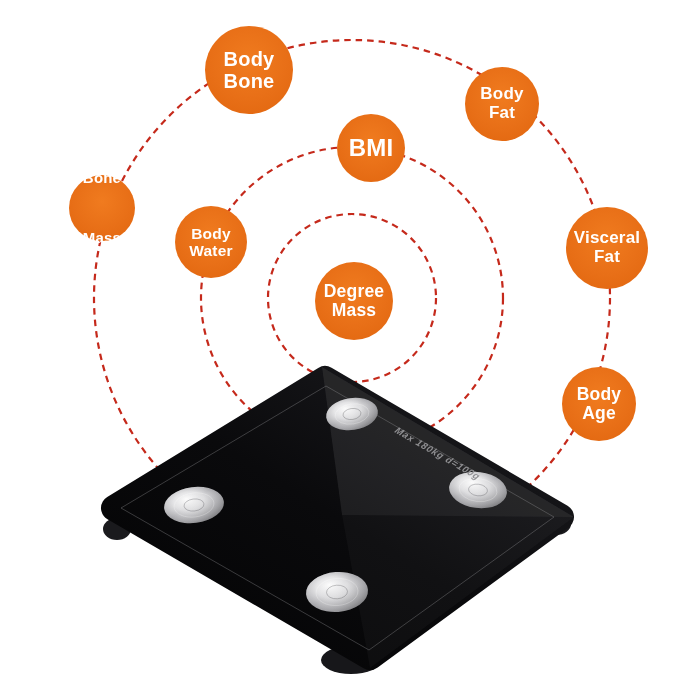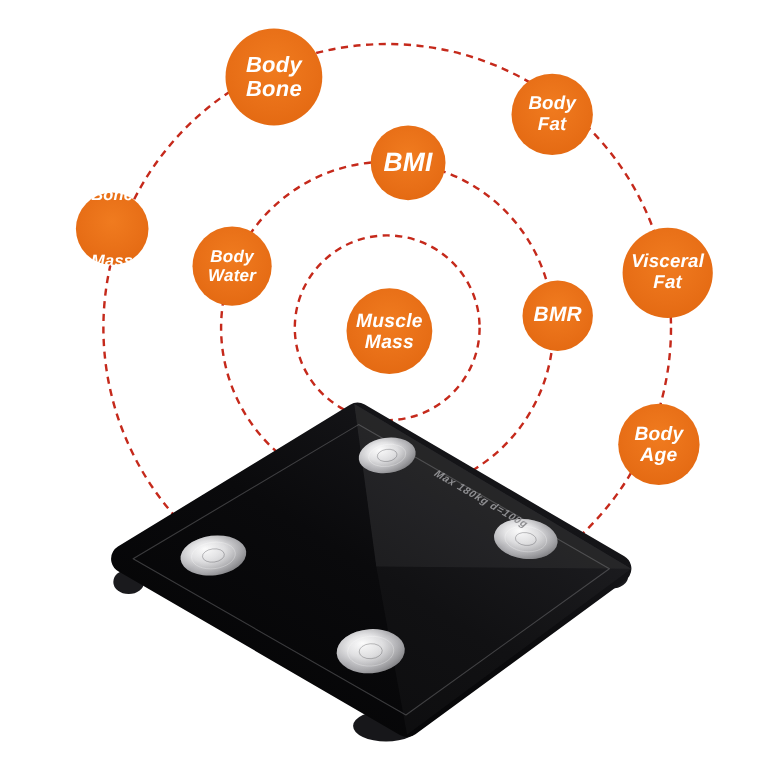--- a/index.html
+++ b/index.html
@@ -8,21 +8,21 @@
     background:#ffffff;
     font-family:"Liberation Sans","DejaVu Sans",sans-serif;
   }
   #stage{position:absolute;left:0;top:0;width:700px;height:700px;}
   svg{position:absolute;left:0;top:0;}
   .badge{
     position:absolute;border-radius:50%;
     background:radial-gradient(circle at 50% 40%, #f07b1f 0%, #e86f17 55%, #e0650e 100%);
     color:#ffffff;font-weight:bold;text-align:center;
     display:flex;flex-direction:column;align-items:center;justify-content:center;
-    line-height:1.1;letter-spacing:0.2px;z-index:3;font-style:italic;
+    line-height:1.1;letter-spacing:0.2px;z-index:3;
   }
   .badge span{display:block;}
 </style>
 </head>
 <body>
 
 <div id="stage">
 
   <svg width="700" height="700" viewBox="0 0 700 700">
     <defs>
@@ -115,27 +115,24 @@
     <span>Body</span>
     <span>Water</span>
   </div>
 
   <div class="badge" style="left:566px;top:207px;width:82px;height:82px;font-size:17px;text-align:right;">
     <span>Visceral</span>
     <span>Fat</span>
   </div>
 
   <div class="badge" style="left:315px;top:262px;width:78px;height:78px;font-size:17.5px;">
-    <span>Muscle</span>
+    <span>Degree</span>
     <span>Mass</span>
   </div>
 
-  <div class="badge" style="left:475px;top:255px;width:64px;height:64px;font-size:19px;">
-    <span>BMR</span>
-  </div>
 
 
   <div class="badge" style="left:562px;top:367px;width:74px;height:74px;font-size:17.5px;">
     <span>Body</span>
     <span>Age</span>
   </div>
 
 </div>
 
 </body></html>

